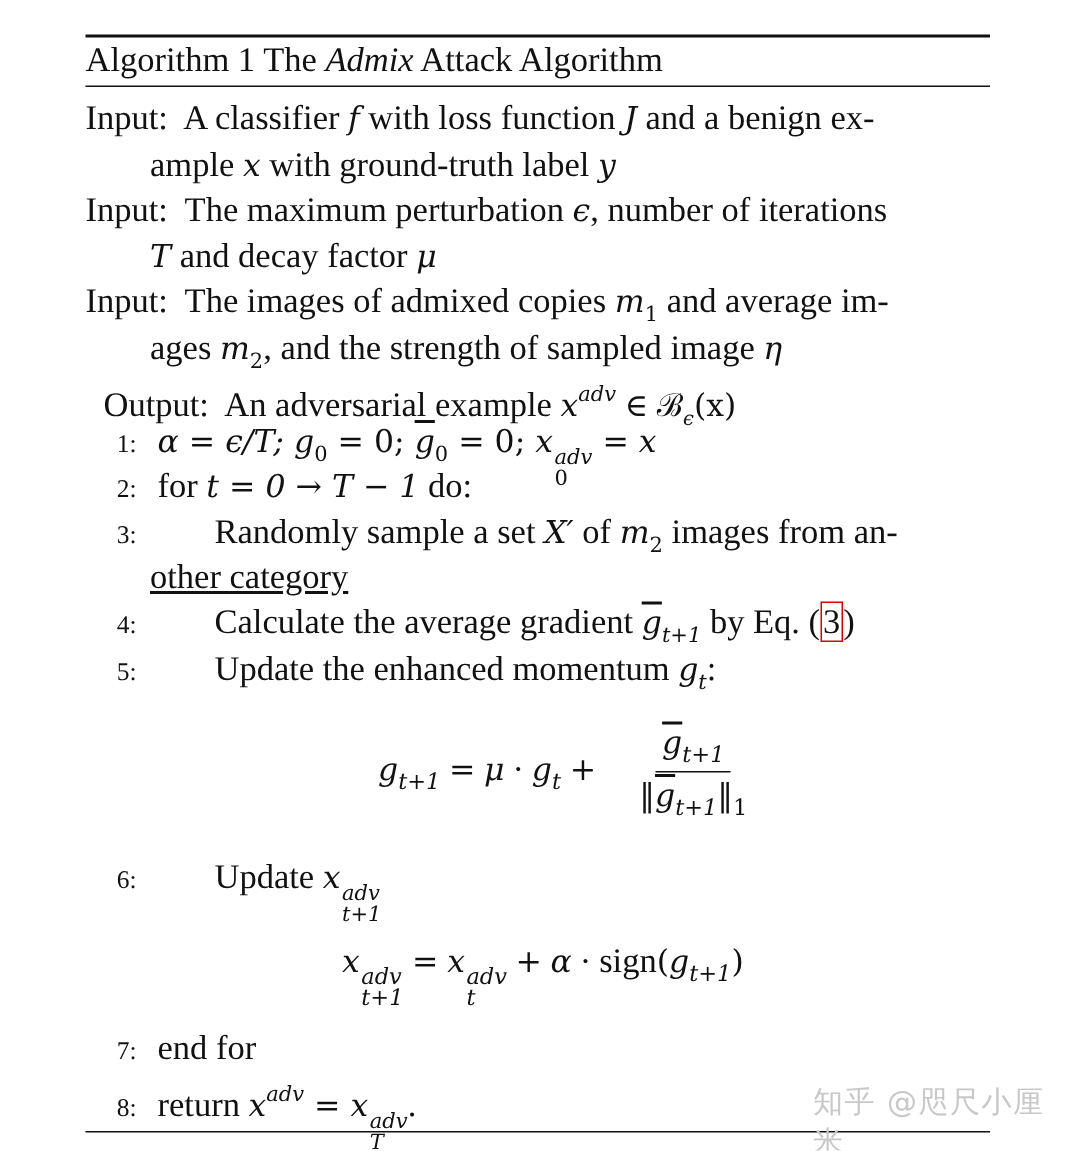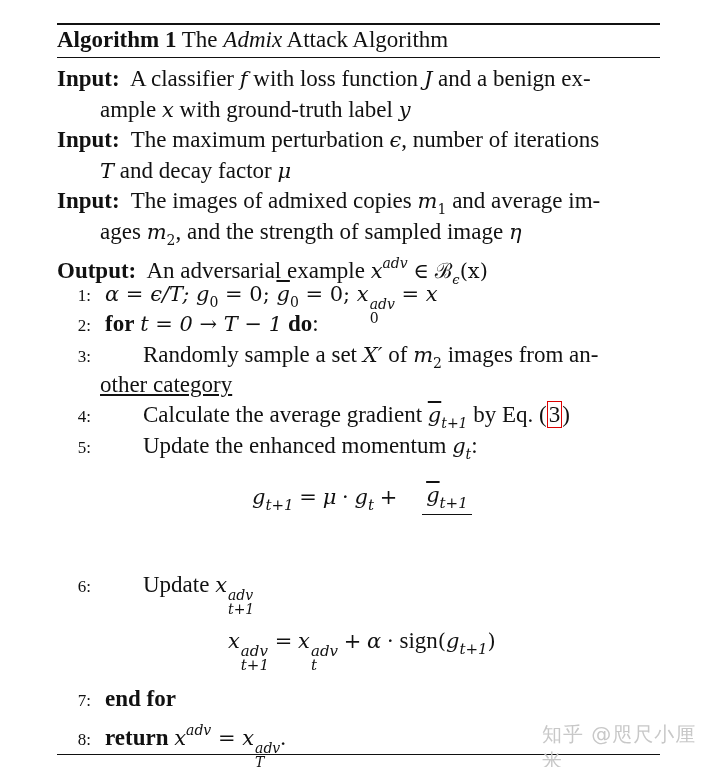--- a/index.html
+++ b/index.html
@@ -1,20 +1,20 @@
 <!DOCTYPE html>
 <html><head>
 <meta charset="utf-8">
 <style>
   html, body { margin: 0; padding: 0; background: #ffffff; }
   body { width: 714px; height: 767px; position: relative; overflow: hidden;
          font-family: "Liberation Serif", "DejaVu Serif", serif; color: #111; }
   .rule { position: absolute; left: 57px; width: 603px; background: #111; }
   .line { position: absolute; left: 57px; white-space: nowrap; font-size: 23px; line-height: 28px; }
-  .b { font-weight: bold; }
+  .b { font-weight: normal; }
   .i { font-style: italic; }
   .m { font-family: "DejaVu Serif", "Liberation Serif", serif; font-style: italic; font-size: 21px; }
   .mr { font-family: "DejaVu Serif", "Liberation Serif", serif; font-style: normal; font-size: 21px; }
   .num { display: inline-block; font-size: 17px; width: 28px; text-align: right; margin-right: 14px; margin-left: 6px; }
   .sub { font-size: 14px; vertical-align: -6px; }
   .sup { font-size: 14px; vertical-align: 10px; }
   .ss { display: inline-flex; flex-direction: column; vertical-align: -8px; line-height: 14px; font-size: 14px; margin-left: 1px; }
   .bar { text-decoration: overline; }
   .ref { border: 1px solid #d00; padding: 0 1px; line-height: 20px; }
   .eq { position: absolute; white-space: nowrap; font-size: 23px; }
@@ -68,21 +68,21 @@
   <span>The images of admixed copies</span>
   <span class="m">m</span><span class="sub mr" style="font-size:14px;">1</span>
   <span>and average im-</span>
 </div>
 <div class="line" style="top:218px;left:100px;">
   <span>ages</span>
   <span class="m">m</span><span class="sub mr" style="font-size:14px;">2</span><span>, and the strength of sampled image</span>
   <span class="m">η</span>
 </div>
 
-<div class="line" style="top:249px;">
+<div class="line" style="top:249px;margin-left:12px;">
   <span class="b">Output:</span>&nbsp;
   <span>An adversarial example</span>
   <span class="m">x</span><span class="sup m" style="font-size:14px;">adv</span>
   <span class="mr">∈</span>
   <span class="mr">ℬ</span><span class="sub m" style="font-size:13px;">ϵ</span><span class="mr">(x)</span>
 </div>
 
 <div class="line" style="top:280px;">
   <span class="num">1:</span><span class="m">α = ϵ/T; </span><span class="m">g</span><span class="sub mr" style="font-size:14px;">0</span><span class="mr"> = 0; </span><span class="m bar">g</span><span class="sub mr" style="font-size:14px;">0</span><span class="mr"> = 0; </span><span class="m">x</span><span class="ss">
       <span class="m" style="font-size:14px;">adv</span>
@@ -120,20 +120,21 @@
 
 <div class="eq" style="left:252px;top:482px;">
   <span class="m">g</span><span class="sub m" style="font-size:15px;">t+1</span>
   <span class="mr">=</span>
   <span class="m">μ</span>
   <span class="mr">·</span>
   <span class="m">g</span><span class="sub m" style="font-size:15px;">t</span>
   <span class="mr">+</span>
   <span class="frac">
     <span class="top"><span class="m bar">g</span><span class="sub m" style="font-size:15px;">t+1</span></span>
+    <span class="bot"><span class="mr">‖</span><span class="m bar">g</span><span class="sub m" style="font-size:15px;">t+1</span><span class="mr">‖</span><span class="sub mr" style="font-size:15px;">1</span></span>
   </span>
 </div>
 
 <div class="line" style="top:571px;">
   <span class="num">6:</span><span style="display:inline-block;width:38px;"></span><span>Update</span>
   <span class="m">x</span><span class="ss">
       <span class="m" style="font-size:14px;">adv</span>
       <span class="m" style="font-size:14px;">t+1</span>
     </span>
 </div>

